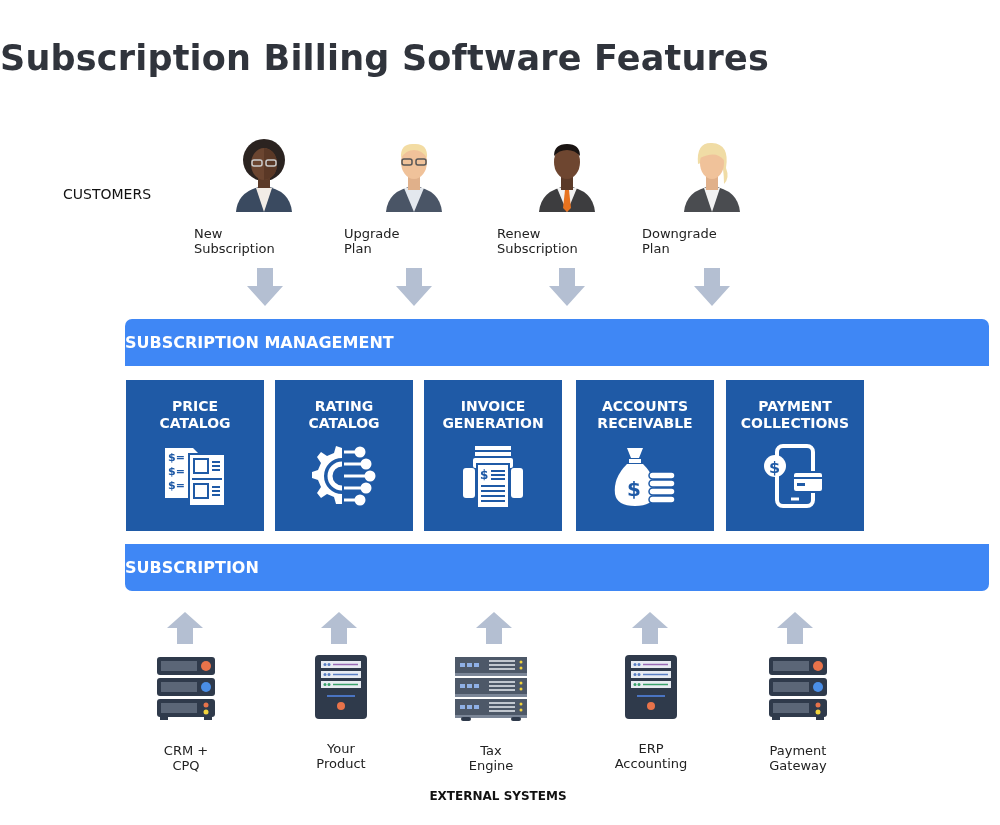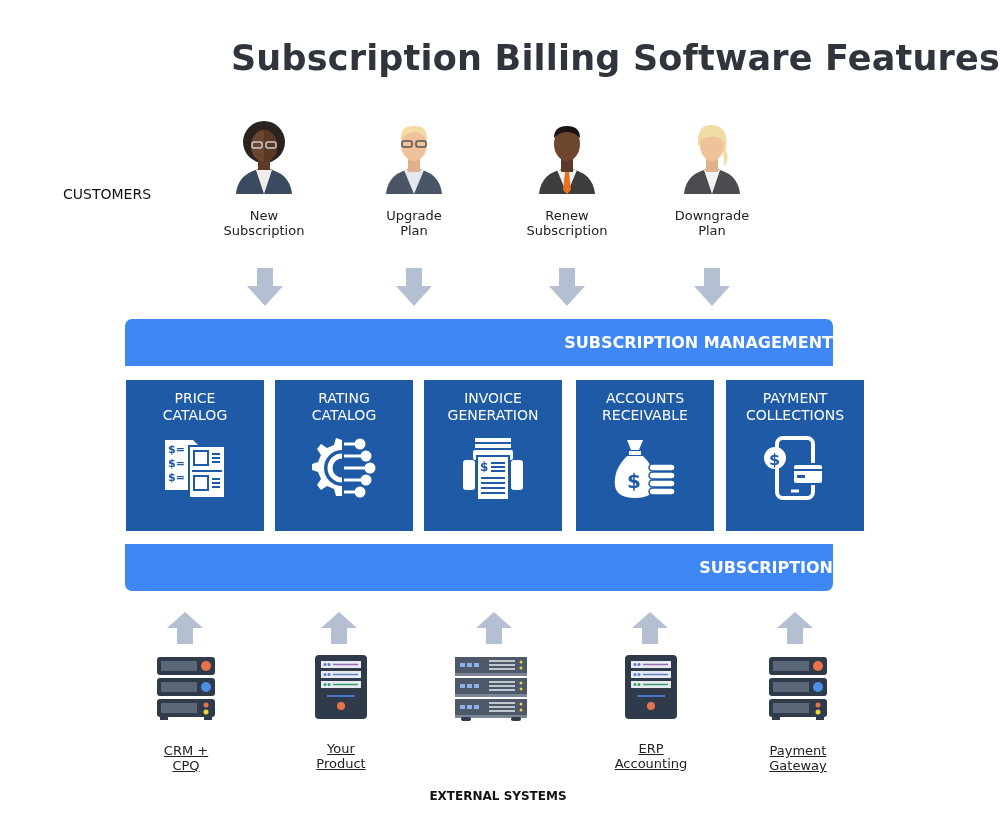--- a/index.html
+++ b/index.html
@@ -1,31 +1,31 @@
 <!DOCTYPE html>
 <html><head>
 <meta charset="utf-8">
 <style>
   html,body{margin:0;padding:0;background:#fff;}
   body{width:1000px;height:825px;position:relative;overflow:hidden;font-family:"DejaVu Sans","Liberation Sans",sans-serif;color:#222;}
-  .title{position:absolute;left:0;top:38px;width:1000px;text-align:right;font-size:35px;font-weight:bold;color:#30343c;letter-spacing:0.2px;}
+  .title{position:absolute;left:0;top:38px;width:1000px;text-align:left;font-size:35px;font-weight:bold;color:#30343c;letter-spacing:0.2px;}
   .cust-label{position:absolute;left:63px;top:186px;font-size:14px;font-weight:normal;color:#111;}
-  .person{position:absolute;top:120px;width:140px;text-align:center;}
+  .person{position:absolute;top:138px;width:140px;}
   .person svg{display:block;margin:0 auto;}
   .person .lbl{font-size:13px;line-height:15px;color:#222;margin-top:12px;}
   .arrow{position:absolute;}
-  .bar{position:absolute;left:125px;width:708px;height:47px;background:#3f87f5;color:#fff;font-weight:bold;font-size:16px;display:flex;align-items:center;justify-content:flex-end;}
+  .bar{position:absolute;left:125px;width:864px;height:47px;background:#3f87f5;color:#fff;font-weight:bold;font-size:16px;display:flex;align-items:center;justify-content:flex-start;}
   .bar.top{top:319px;border-radius:7px 7px 0 0;}
   .bar.bottom{top:544px;border-radius:0 0 7px 7px;}
   .feature{position:absolute;top:380px;width:138px;height:151px;background:#1f5aa6;color:#fff;text-align:center;}
-  .feature .ft{font-weight:normal;font-size:14px;line-height:17px;margin-top:10px;white-space:pre-line;}
+  .feature .ft{font-weight:bold;font-size:14px;line-height:17px;margin-top:18px;white-space:pre-line;}
   .feature svg{display:block;margin:12px auto 0;}
   .ext{position:absolute;top:655px;width:140px;text-align:center;}
   .ext svg{display:block;margin:0 auto;}
-  .ext .lbl{font-size:13px;line-height:15px;color:#222;margin-top:22px;text-decoration:underline;}
+  .ext .lbl{font-size:13px;line-height:15px;color:#222;margin-top:22px;}
   .ext-label{position:absolute;left:0;width:996px;top:789px;text-align:center;font-size:12px;font-weight:bold;color:#111;}
 </style>
 </head>
 <body>
 
 <div class="title">Subscription Billing Software Features</div>
 <div class="cust-label">CUSTOMERS</div>
 
 <div class="person" style="left:194px">
   <svg width="64" height="76" viewBox="0 0 64 76">
@@ -299,20 +299,22 @@
         <circle cx="68" cy="28" r="1.5"></circle>
         <circle cx="68" cy="34" r="1.5"></circle>
         <circle cx="68" cy="49" r="1.5"></circle>
         <circle cx="68" cy="55" r="1.5"></circle>
       </g>
     <g fill="#2f3a4b">
         <rect x="8" y="62" width="10" height="4" rx="2"></rect>
         <rect x="58" y="62" width="10" height="4" rx="2"></rect>
       </g>
   </svg>
+  <div class="lbl"><span style="white-space:pre-line">Tax
+Engine</span></div>
 </div>
 <div class="ext" style="left:581px">
   <svg width="52" height="64" viewBox="0 0 52 64">
     <rect x="0" y="0" width="52" height="64" rx="4" fill="#2f3a4b"></rect>
     <rect x="6" y="6" width="40" height="7" fill="#e8ecf2"></rect>
       <rect x="6" y="16" width="40" height="7" fill="#e8ecf2"></rect>
       <rect x="6" y="26" width="40" height="7" fill="#e8ecf2"></rect>
     <line x1="18" y1="9.5" x2="43" y2="9.5" stroke="#9a6ab5" stroke-width="1.5"></line>
     <line x1="18" y1="19.5" x2="43" y2="19.5" stroke="#5a7fc4" stroke-width="1.5"></line>
     <line x1="18" y1="29.5" x2="43" y2="29.5" stroke="#3aa36a" stroke-width="1.5"></line>

